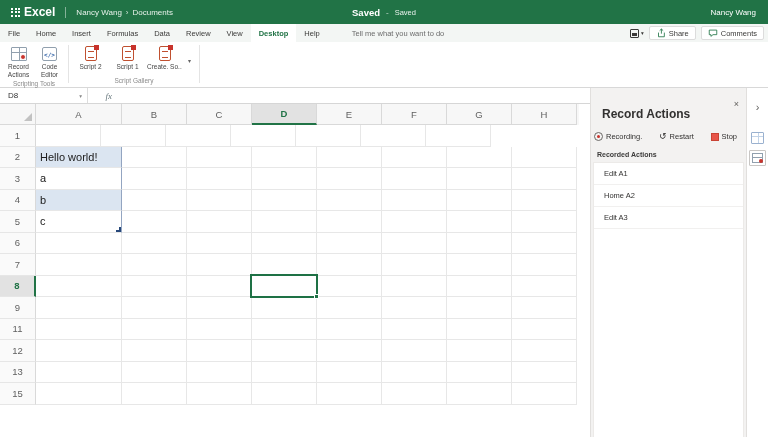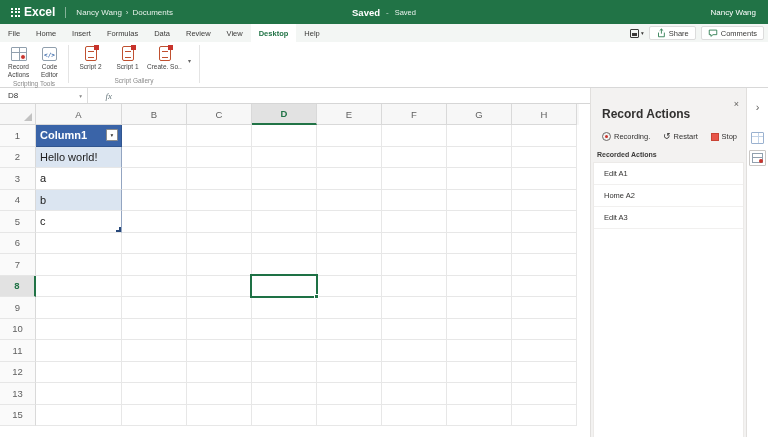--- a/index.html
+++ b/index.html
@@ -100,21 +100,21 @@
   #sel{position:absolute;left:250px;top:170px;width:68px;height:24px;
     border:2px solid #1e7145;pointer-events:none}
   #fill-handle{position:absolute;right:-3px;bottom:-3px;width:5px;height:5px;
     background:#1e7145;border:1px solid #fff;display:block}
   
   #panel{position:absolute;left:590px;top:88px;width:156px;height:349px;background:#f3f2f1;
     border-left:1px solid #e1dfdd;display:flex;flex-direction:column}
   .pclose{position:absolute;top:12px;right:7px;font-size:9px;color:#605e5c;cursor:pointer;line-height:1}
   .ptitle{margin:19px 0 0 11px;font-size:12px;font-weight:600;color:#323130}
   .pstatus{margin-top:11px;display:flex;align-items:flex-end;justify-content:space-between;
-    padding:0 9px 0 11px;font-size:7.5px;color:#323130}
+    padding:0 9px 0 3px;font-size:7.5px;color:#323130}
   .pgroup{display:flex;align-items:center;gap:3px;cursor:pointer;white-space:nowrap}
   .rec{width:9px;height:9px;border:1px solid #6b6967;border-radius:50%;display:flex;
     align-items:center;justify-content:center;flex:none}
   .rec i{width:3.5px;height:3.5px;background:#c8332c;border-radius:50%;display:block}
   .restart-ic{font-size:9px;color:#323130;line-height:1}
   .stop{width:8px;height:8px;background:#e8564a;border:1px solid #c94335;flex:none}
   .psec{margin:10px 0 4px 6px;font-size:7px;font-weight:bold;color:#3b3a39}
   .plist{flex:1;background:#fff;margin:0 2px;border:1px solid #eceae8;border-bottom:0;overflow:hidden}
   .pitem{height:22px;line-height:22px;padding-left:10px;font-size:7.5px;color:#323130;
     border-bottom:1px solid #f1f0ef;cursor:pointer}
@@ -168,20 +168,21 @@
 <div id="tabrow">
   <span class="tab">File</span>
   <span class="tab">Home</span>
   <span class="tab">Insert</span>
   <span class="tab">Formulas</span>
   <span class="tab">Data</span>
   <span class="tab">Review</span>
   <span class="tab">View</span>
   <span class="tab active">Desktop</span>
   <span class="tab">Help</span>
+  <span class="tellme">Tell me what you want to do</span>
 </div>
 <div class="tr-right">
   <span class="modewrap">
     <span class="modeicon"></span>
     <span class="tiny-caret">▾</span>
   </span>
   <span class="pillbtn">
     <svg class="gico" width="10" height="10" viewBox="0 0 12 12">
         <path d="M3 5.5v5h7v-5" fill="none" stroke="#217346" stroke-width="1"></path>
         <path d="M6.5 1.2v5.6M4.4 3.2l2.1-2 2.1 2" fill="none" stroke="#217346" stroke-width="1"></path>
@@ -259,24 +260,20 @@
       <div class="colh" style="width: 65px;">C</div>
       <div class="colh active" style="width: 65px;">D</div>
       <div class="colh" style="width: 65px;">E</div>
       <div class="colh" style="width: 65px;">F</div>
       <div class="colh" style="width: 65px;">G</div>
       <div class="colh" style="width: 65px;">H</div>
     </div>
   <div id="rows">
       <div class="grow">
         <div class="rowh">1</div>
-        <div class="cell thead" style="width: 86px;">
-          <span>Column1</span>
-          <span class="dd">▾</span>
-        </div>
         <div class="cell" style="width: 65px;"></div>
         <div class="cell" style="width: 65px;"></div>
         <div class="cell" style="width: 65px;"></div>
         <div class="cell" style="width: 65px;"></div>
         <div class="cell" style="width: 65px;"></div>
         <div class="cell" style="width: 65px;"></div>
         <div class="cell" style="width: 65px;"></div>
       </div>
       <div class="grow">
         <div class="rowh">2</div>
@@ -359,31 +356,20 @@
         <div class="cell" style="width: 65px;"></div>
         <div class="cell" style="width: 65px;"></div>
         <div class="cell" style="width: 65px;"></div>
         <div class="cell" style="width: 65px;"></div>
         <div class="cell" style="width: 65px;"></div>
         <div class="cell" style="width: 65px;"></div>
         <div class="cell" style="width: 65px;"></div>
       </div>
       <div class="grow">
         <div class="rowh">9</div>
-        <div class="cell" style="width: 86px;"></div>
-        <div class="cell" style="width: 65px;"></div>
-        <div class="cell" style="width: 65px;"></div>
-        <div class="cell" style="width: 65px;"></div>
-        <div class="cell" style="width: 65px;"></div>
-        <div class="cell" style="width: 65px;"></div>
-        <div class="cell" style="width: 65px;"></div>
-        <div class="cell" style="width: 65px;"></div>
-      </div>
-      <div class="grow">
-        <div class="rowh">10</div>
         <div class="cell" style="width: 86px;"></div>
         <div class="cell" style="width: 65px;"></div>
         <div class="cell" style="width: 65px;"></div>
         <div class="cell" style="width: 65px;"></div>
         <div class="cell" style="width: 65px;"></div>
         <div class="cell" style="width: 65px;"></div>
         <div class="cell" style="width: 65px;"></div>
         <div class="cell" style="width: 65px;"></div>
       </div>
       <div class="grow">

